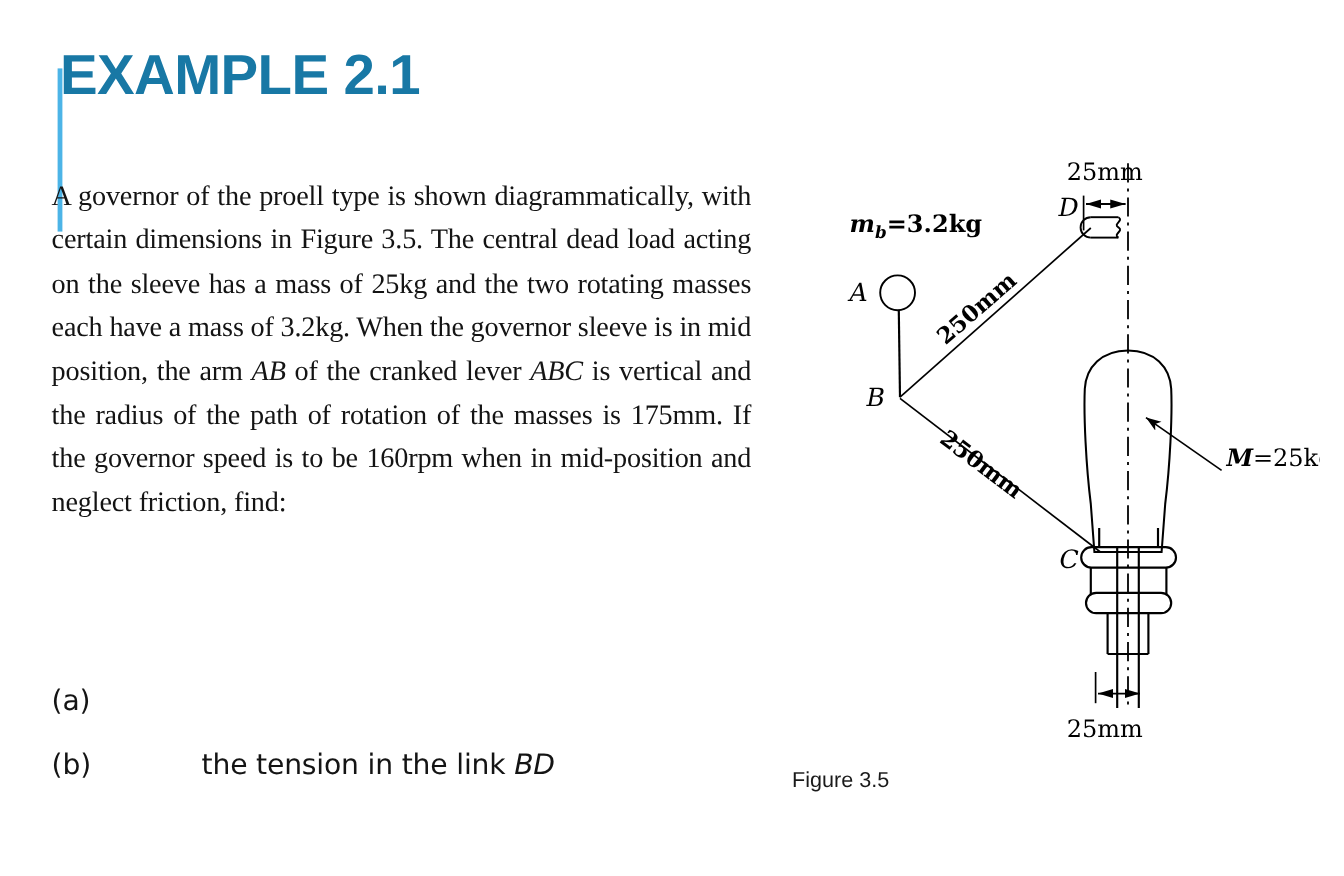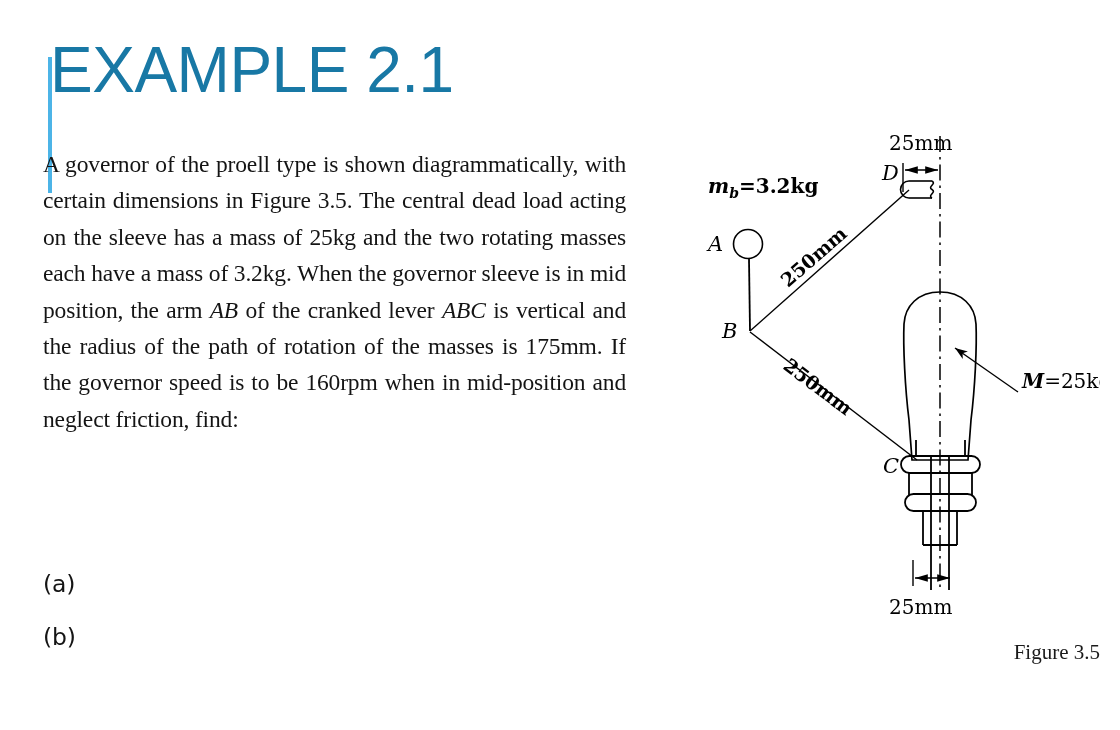--- a/index.html
+++ b/index.html
@@ -28,22 +28,22 @@
     top: 57px;
     width: 4px;
     height: 136px;
     background: #4cb4e7;
   }
   .page-title {
     position: absolute;
     left: 50px;
     top: 38px;
     font-family: "Liberation Sans", sans-serif;
-    font-size: 64px;
-    font-weight: normal;
+    font-size: 47px;
+    font-weight: bold;
     letter-spacing: -0.5px;
     color: #1878a5;
     white-space: nowrap;
     line-height: 1;
   }
 
   
   .body-col {
     position: absolute;
     left: 43px;
@@ -87,23 +87,23 @@
     top: 120px;
     width: 440px;
     height: 570px;
   }
   .figure-svg { display: block; }
   .fig-caption {
     position: absolute;
     left: 0;
     top: 520px;
     width: 440px;
-    text-align: right;
-    font-family: Liberation Serif, serif;
-    font-size: 21px;
+    text-align: left;
+    font-family: Liberation Sans, sans-serif;
+    font-size: 18px;
     color: #1a1a1a;
   }
   
 </style>
 </head>
 <body>
 
 <div id="page">
 
   <div class="title-accent"></div>
@@ -113,20 +113,21 @@
   <div class="body-col">
     <p class="para"><span>A governor of the proell type is shown diagrammatically, with certain dimensions in Figure 3.5. The central dead load acting on the sleeve has a mass of 25kg and the two rotating masses each have a mass of 3.2kg. When the governor sleeve is in mid position, the arm </span><i>AB</i><span> of the cranked lever </span><i>ABC</i><span> is vertical and the radius of the path of rotation of the masses is 175mm. If the governor speed is to be 160rpm when in mid-position and neglect friction, find:</span></p>
   </div>
 
   <div class="qlist">
     <div class="qrow">
       <span class="qlabel">(a)</span>
     </div>
     <div class="qrow">
       <span class="qlabel">(b)</span>
+      <span class="qtext"><span>the tension in the link </span><i>BD</i></span>
     </div>
   </div>
 
   <div class="figure-wrap">
     <svg class="figure-svg" width="440" height="570" viewBox="0 0 440 570">
       <defs>
         <marker id="arrL" markerWidth="9" markerHeight="9" refX="8" refY="3" orient="auto" markerUnits="strokeWidth">
           <path d="M8,3 L0,0.6 L0,5.4 z" fill="#000"></path>
         </marker>
         <marker id="arrR" markerWidth="9" markerHeight="9" refX="1" refY="3" orient="auto" markerUnits="strokeWidth">

